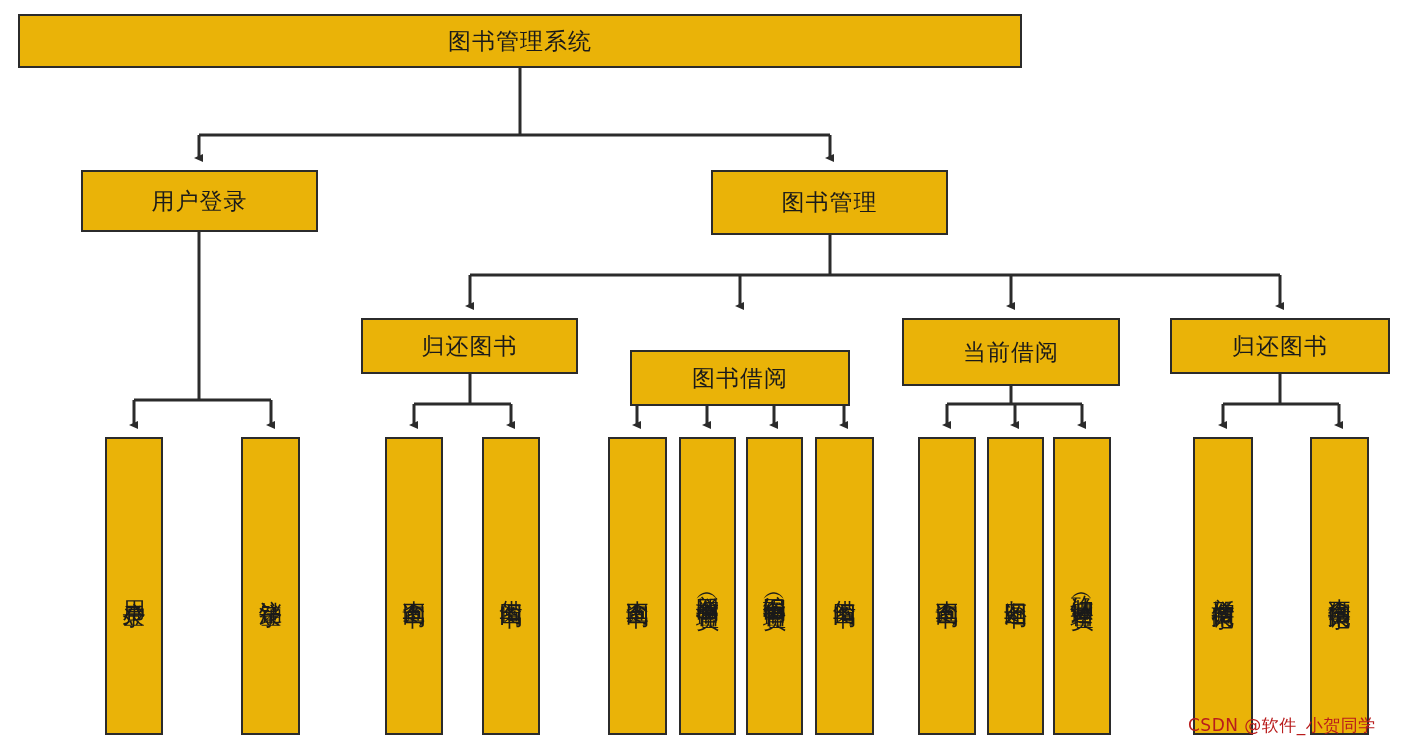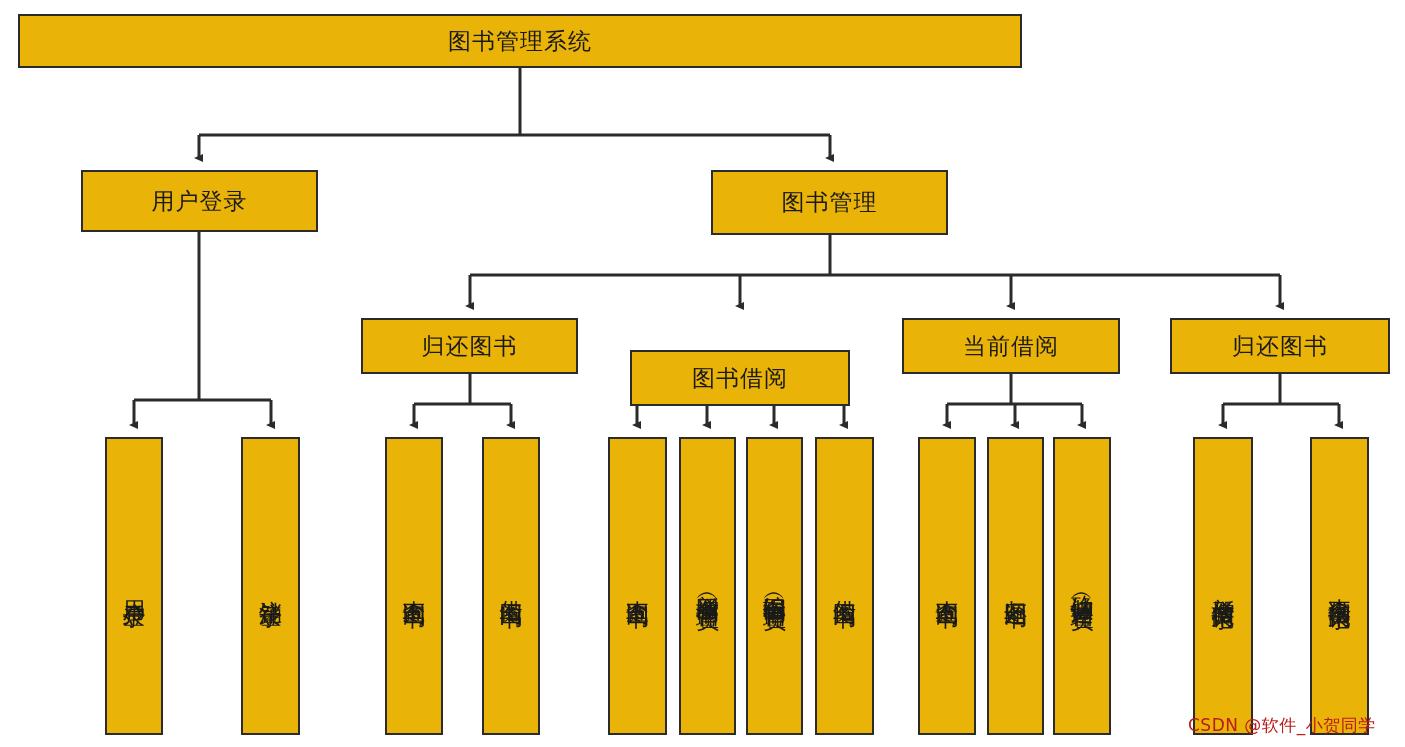--- a/index.html
+++ b/index.html
@@ -131,21 +131,21 @@
   <div class="node horiz" id="node-l2-1" style="left: 711px; top: 170px; width: 237px; height: 65px;">
     <span>图书管理</span>
   </div>
 
   <div class="node horiz" id="node-l3-0" style="left: 361px; top: 318px; width: 217px; height: 56px;">
     <span>归还图书</span>
   </div>
   <div class="node horiz" id="node-l3-1" style="left: 630px; top: 318px; width: 220px; height: 56px; margin-top: 32px;">
     <span>图书借阅</span>
   </div>
-  <div class="node horiz" id="node-l3-2" style="left: 902px; top: 318px; width: 218px; height: 56px;">
+  <div class="node horiz" id="node-l3-2" style="left: 902px; top: 318px; width: 218px; height: 68px;">
     <span>当前借阅</span>
   </div>
   <div class="node horiz" id="node-l3-3" style="left: 1170px; top: 318px; width: 220px; height: 56px;">
     <span>归还图书</span>
   </div>
 
   <div class="node vert" id="node-leaf-0" style="left: 105px; top: 437px; width: 58px; height: 298px;">
     <span class="vtext">用户登录</span>
   </div>
   <div class="node vert" id="node-leaf-1" style="left: 241px; top: 437px; width: 59px; height: 298px;">

